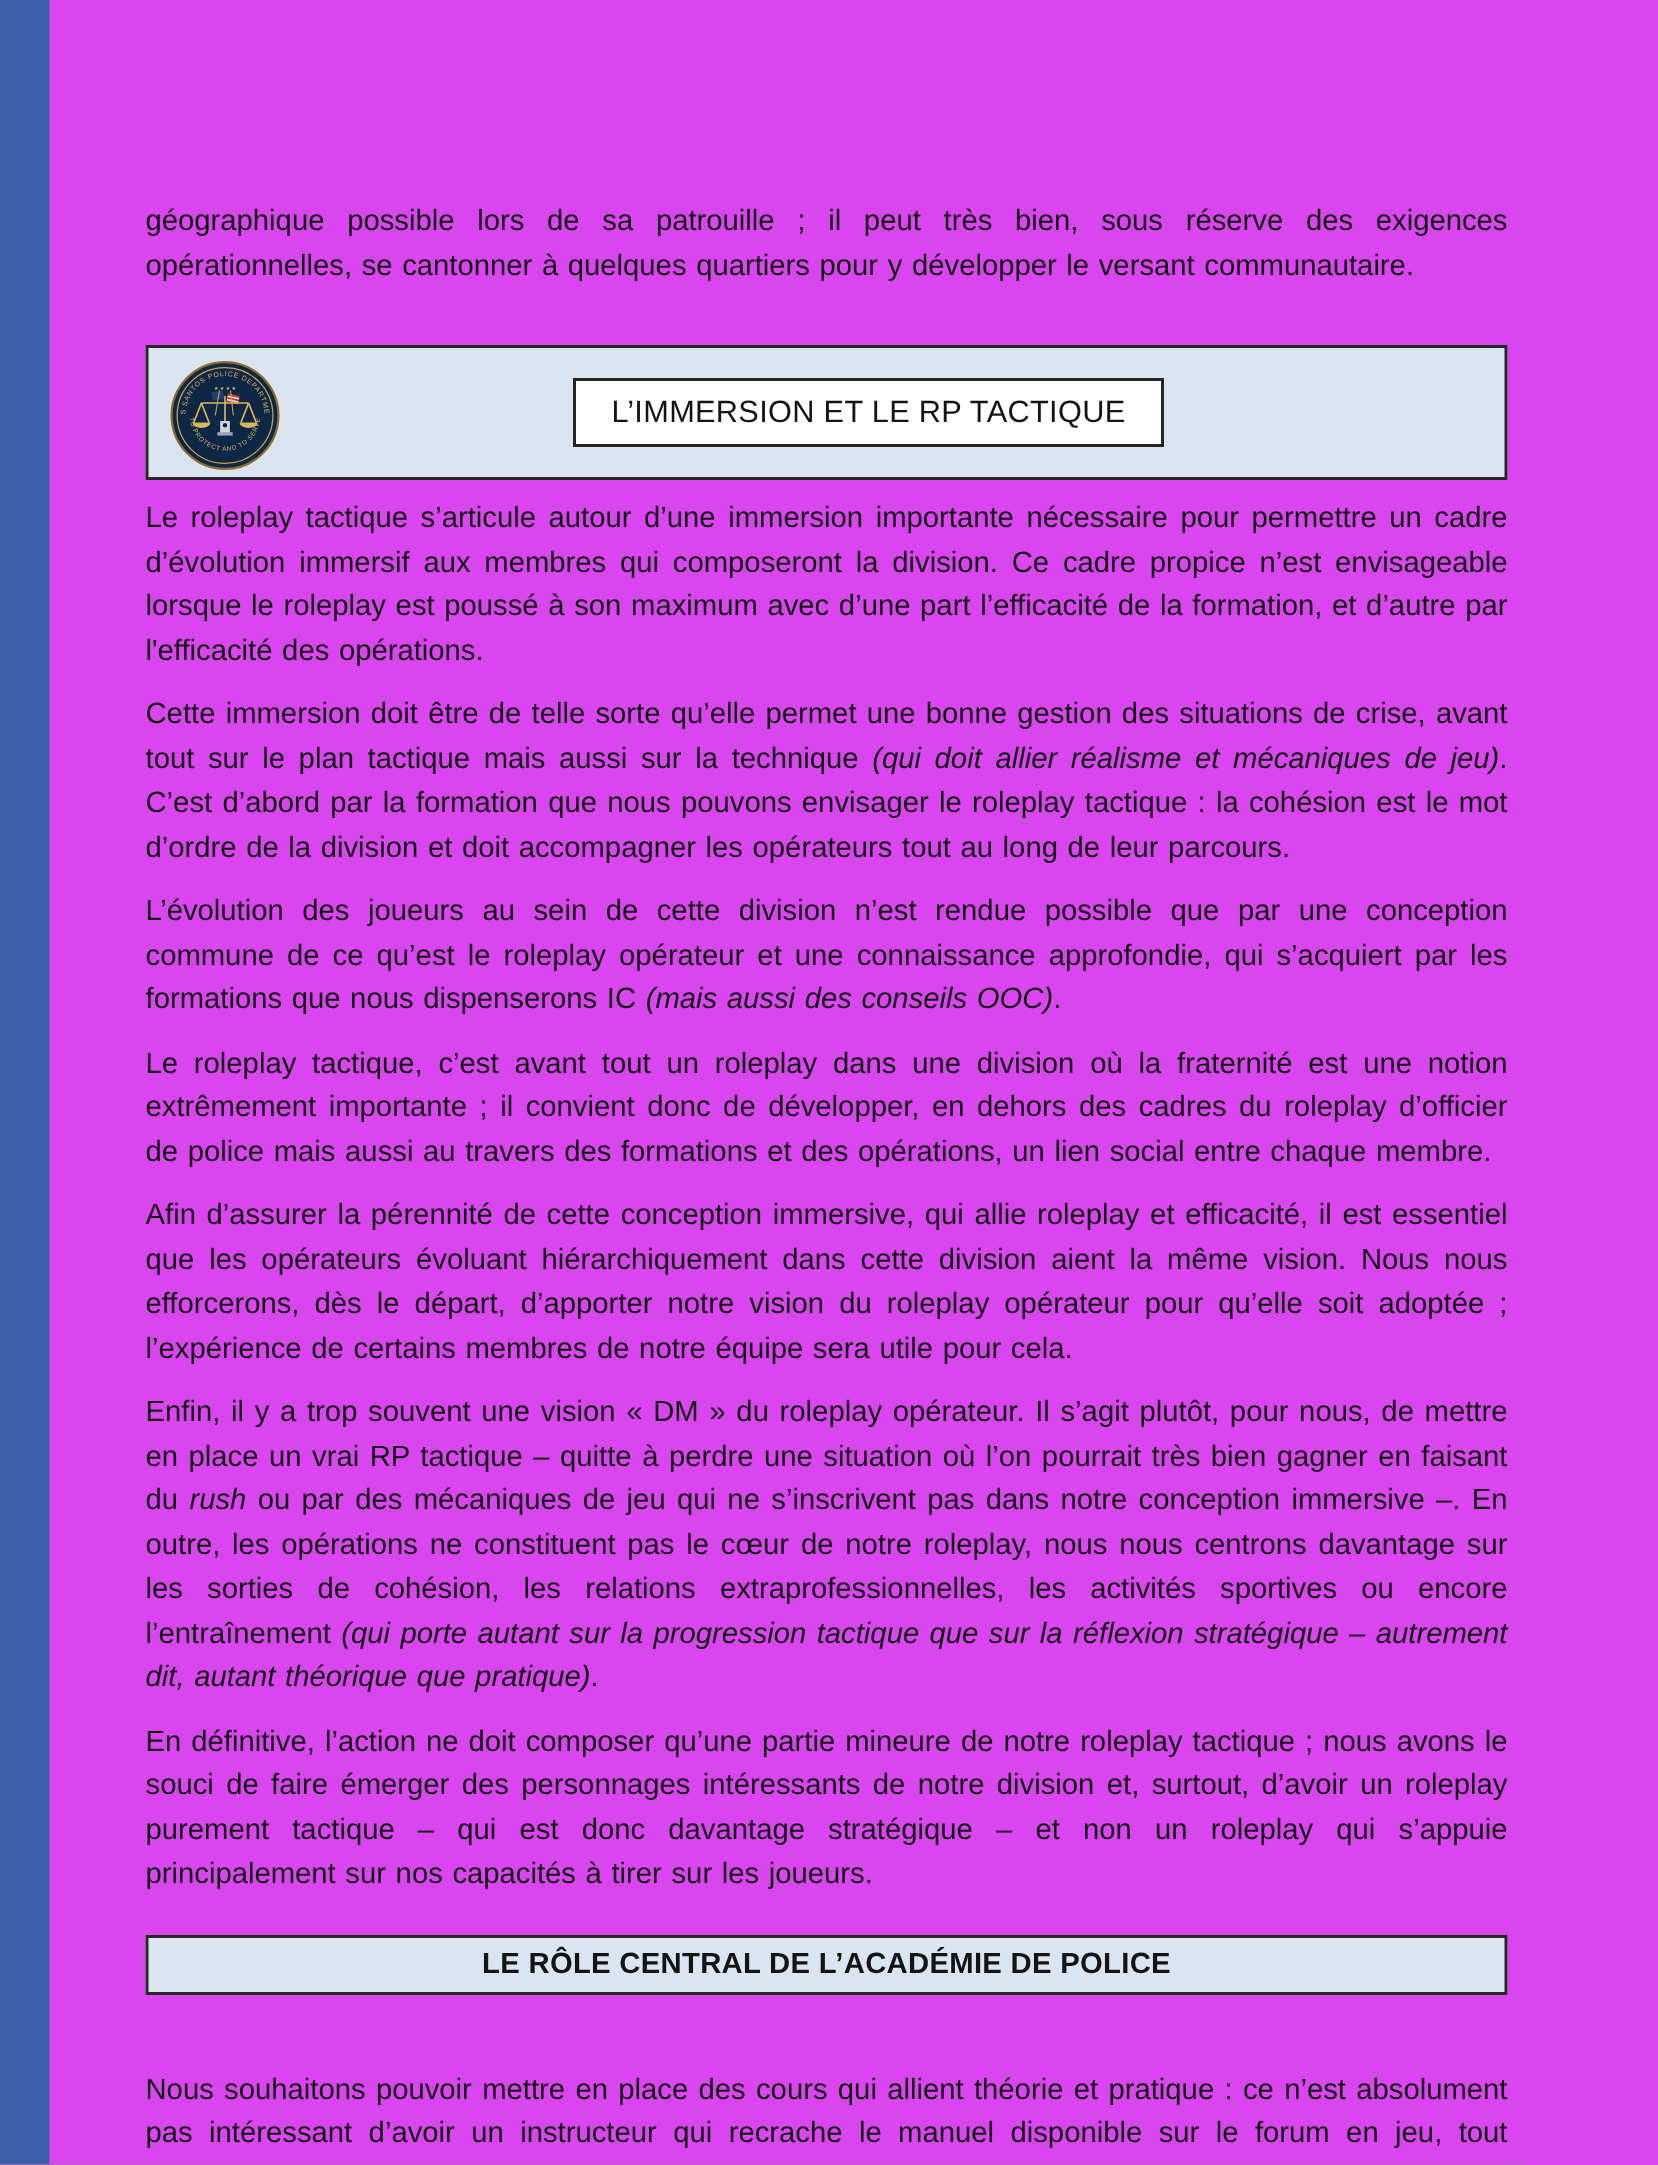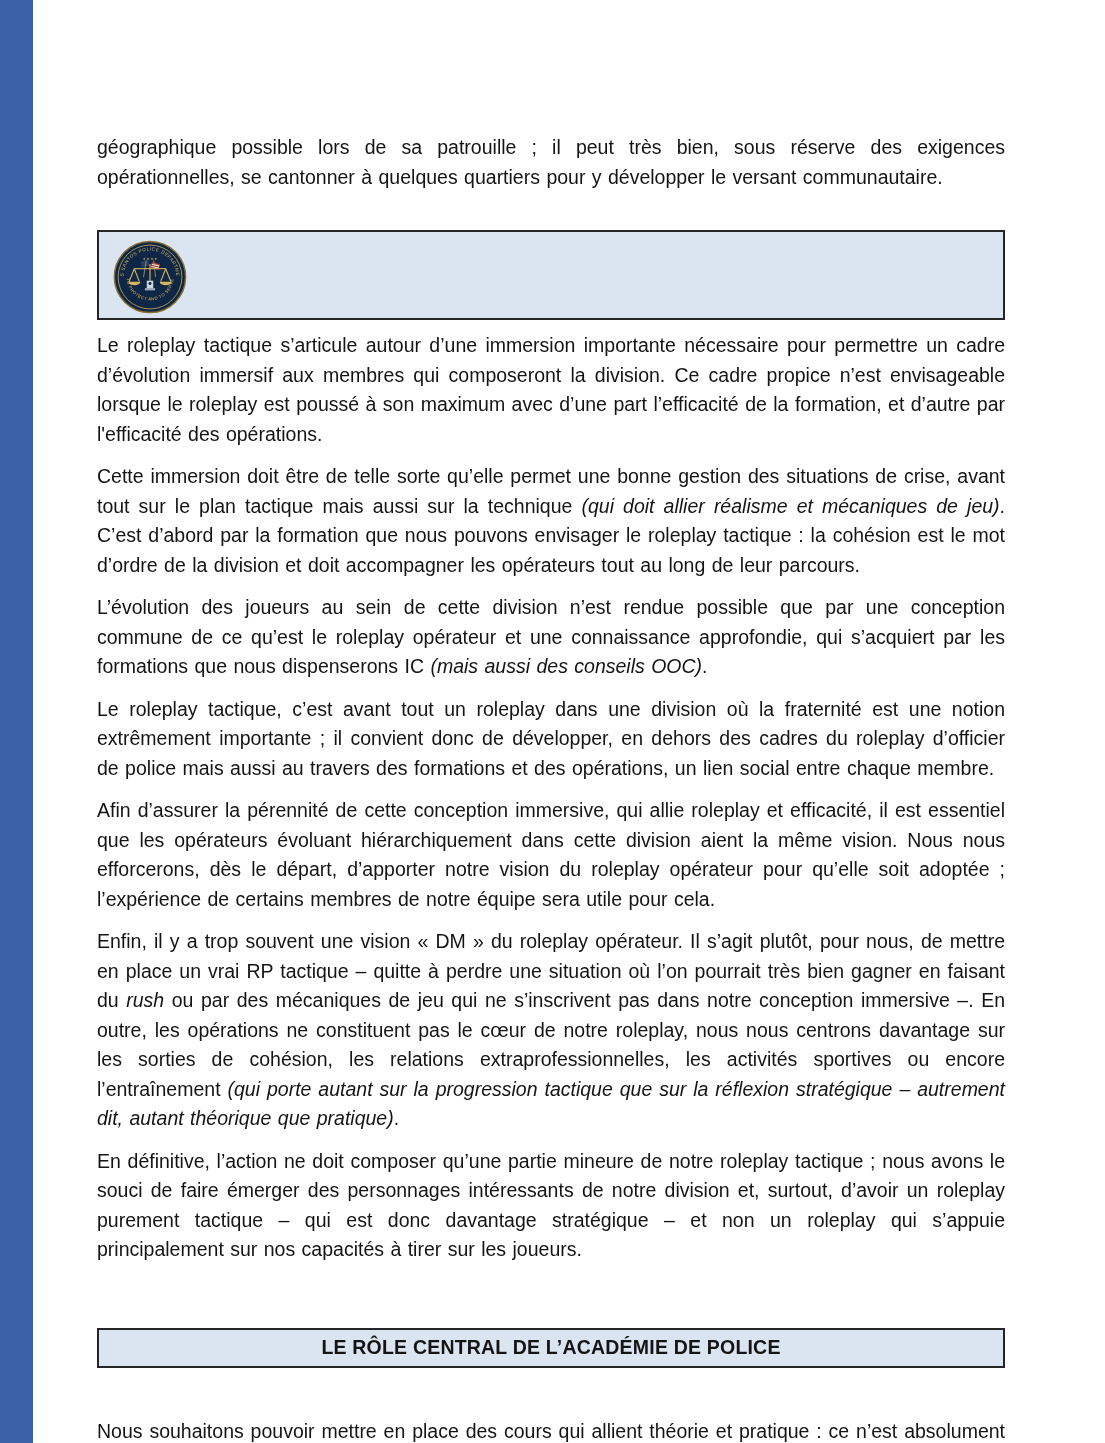--- a/index.html
+++ b/index.html
@@ -1,21 +1,21 @@
 <!DOCTYPE html>
 <html lang="fr" style="--accent: #3B61AA; --banner-bg: #DBE5F1;"><head>
 <meta charset="utf-8">
 <style>
   * { margin:0; padding:0; box-sizing:border-box; }
   html,body { background:#888; }
   .page {
     position:relative;
     width:1105px; height:1443px;
     margin:0 auto;
-    background:#ffffff;
+    background:#d946ef;
     font-family:"Liberation Sans", sans-serif;
     color:#141414;
     overflow:hidden;
   }
   .accent-bar {
     position:absolute; left:0; top:0;
     width:33px; height:100%;
     background:var(--accent,#3B61AA);
   }
   .content {
@@ -49,21 +49,21 @@
   .title-box {
     background:#ffffff;
     border:2px solid #262626;
     padding:9px 24px;
     font-size:20.5px;
     letter-spacing:0.2px;
     transform:translateX(28px);
     white-space:nowrap;
   }
   .banner-sm {
-    margin-top:63px;
+    margin-top:25px;
     height:40px;
     display:flex; align-items:center; justify-content:center;
     font-weight:bold;
     font-size:19.5px;
     letter-spacing:0.2px;
   }
   .academy-para { margin-top:49px; }
 </style>
 </head>
 <body>
@@ -111,20 +111,23 @@
           <path d="M 50.5 45 A 6.5 4 0 0 0 63.5 45 Z" fill="#d9b55c" stroke="none"></path>
         </g>
 
         <g>
           <rect x="36.5" y="44" width="7" height="9" fill="#cfd6dd"></rect>
           <rect x="34.5" y="52" width="11" height="2.5" fill="#9aa7b5"></rect>
           <circle cx="40" cy="47" r="1.6" fill="#0e2747"></circle>
         </g>
       </svg>
 
+      <div class="title-box">
+        <span>L’IMMERSION ET LE RP TACTIQUE</span>
+      </div>
     </div>
 
     <p class="para"><span>Le roleplay tactique s’articule autour d’une immersion importante nécessaire pour permettre un cadre d’évolution immersif aux membres qui composeront la division. Ce cadre propice n’est envisageable lorsque le roleplay est poussé à son maximum avec d’une part l’efficacité de la formation, et d’autre par l'efficacité des opérations.</span></p>
     <p class="para"><span>Cette immersion doit être de telle sorte qu’elle permet une bonne gestion des situations de crise, avant tout sur le plan tactique mais aussi sur la technique </span><em>(qui doit allier réalisme et mécaniques de jeu)</em><span>. C’est d’abord par la formation que nous pouvons envisager le roleplay tactique : la cohésion est le mot d’ordre de la division et doit accompagner les opérateurs tout au long de leur parcours.</span></p>
     <p class="para"><span>L’évolution des joueurs au sein de cette division n’est rendue possible que par une conception commune de ce qu’est le roleplay opérateur et une connaissance approfondie, qui s’acquiert par les formations que nous dispenserons IC </span><em>(mais aussi des conseils OOC)</em><span>.</span></p>
     <p class="para"><span>Le roleplay tactique, c’est avant tout un roleplay dans une division où la fraternité est une notion extrêmement importante ; il convient donc de développer, en dehors des cadres du roleplay d’officier de police mais aussi au travers des formations et des opérations, un lien social entre chaque membre.</span></p>
     <p class="para"><span>Afin d’assurer la pérennité de cette conception immersive, qui allie roleplay et efficacité, il est essentiel que les opérateurs évoluant hiérarchiquement dans cette division aient la même vision. Nous nous efforcerons, dès le départ, d’apporter notre vision du roleplay opérateur pour qu’elle soit adoptée ; l’expérience de certains membres de notre équipe sera utile pour cela.</span></p>
     <p class="para"><span>Enfin, il y a trop souvent une vision « DM » du roleplay opérateur. Il s’agit plutôt, pour nous, de mettre en place un vrai RP tactique – quitte à perdre une situation où l’on pourrait très bien gagner en faisant du </span><em>rush</em><span> ou par des mécaniques de jeu qui ne s’inscrivent pas dans notre conception immersive –. En outre, les opérations ne constituent pas le cœur de notre roleplay, nous nous centrons davantage sur les sorties de cohésion, les relations extraprofessionnelles, les activités sportives ou encore l’entraînement </span><em>(qui porte autant sur la progression tactique que sur la réflexion stratégique – autrement dit, autant théorique que pratique)</em><span>.</span></p>
     <p class="para"><span>En définitive, l’action ne doit composer qu’une partie mineure de notre roleplay tactique ; nous avons le souci de faire émerger des personnages intéressants de notre division et, surtout, d’avoir un roleplay purement tactique – qui est donc davantage stratégique – et non un roleplay qui s’appuie principalement sur nos capacités à tirer sur les joueurs.</span></p>
 

